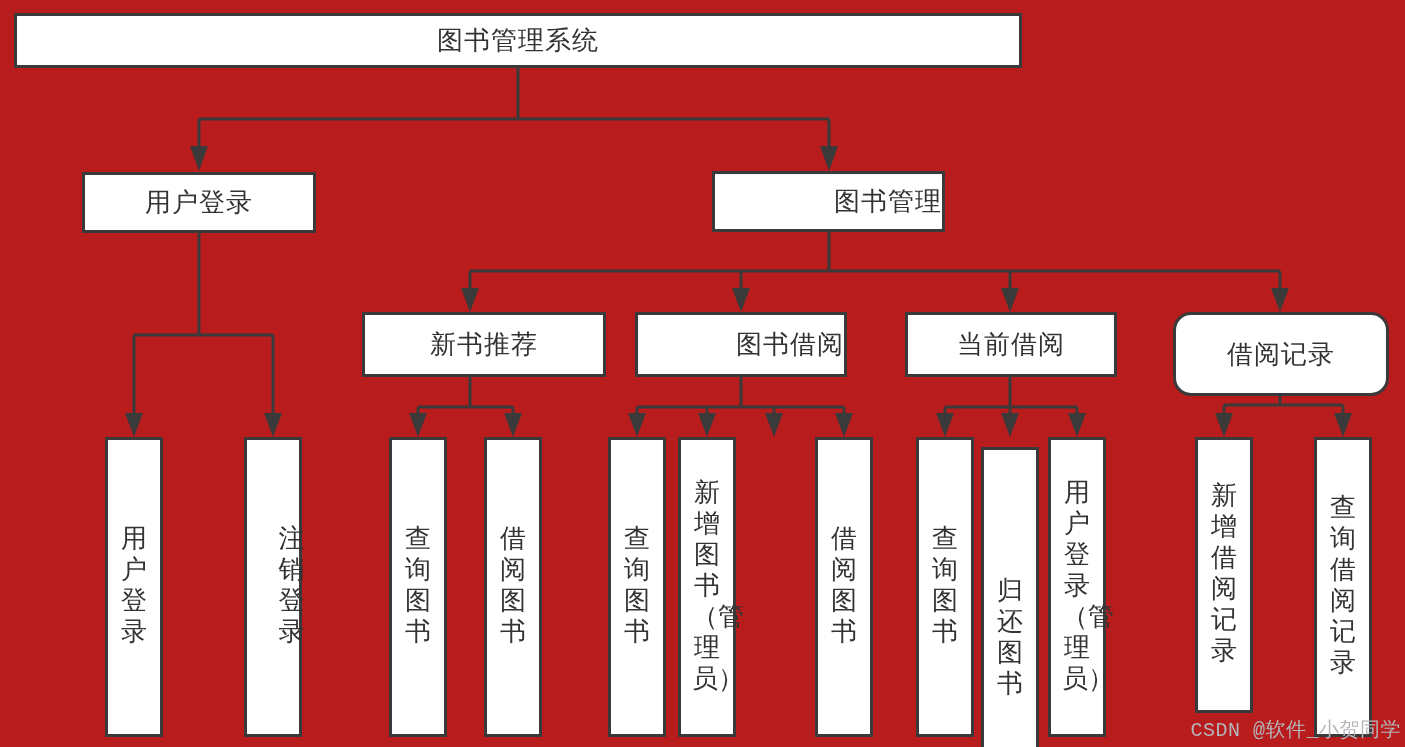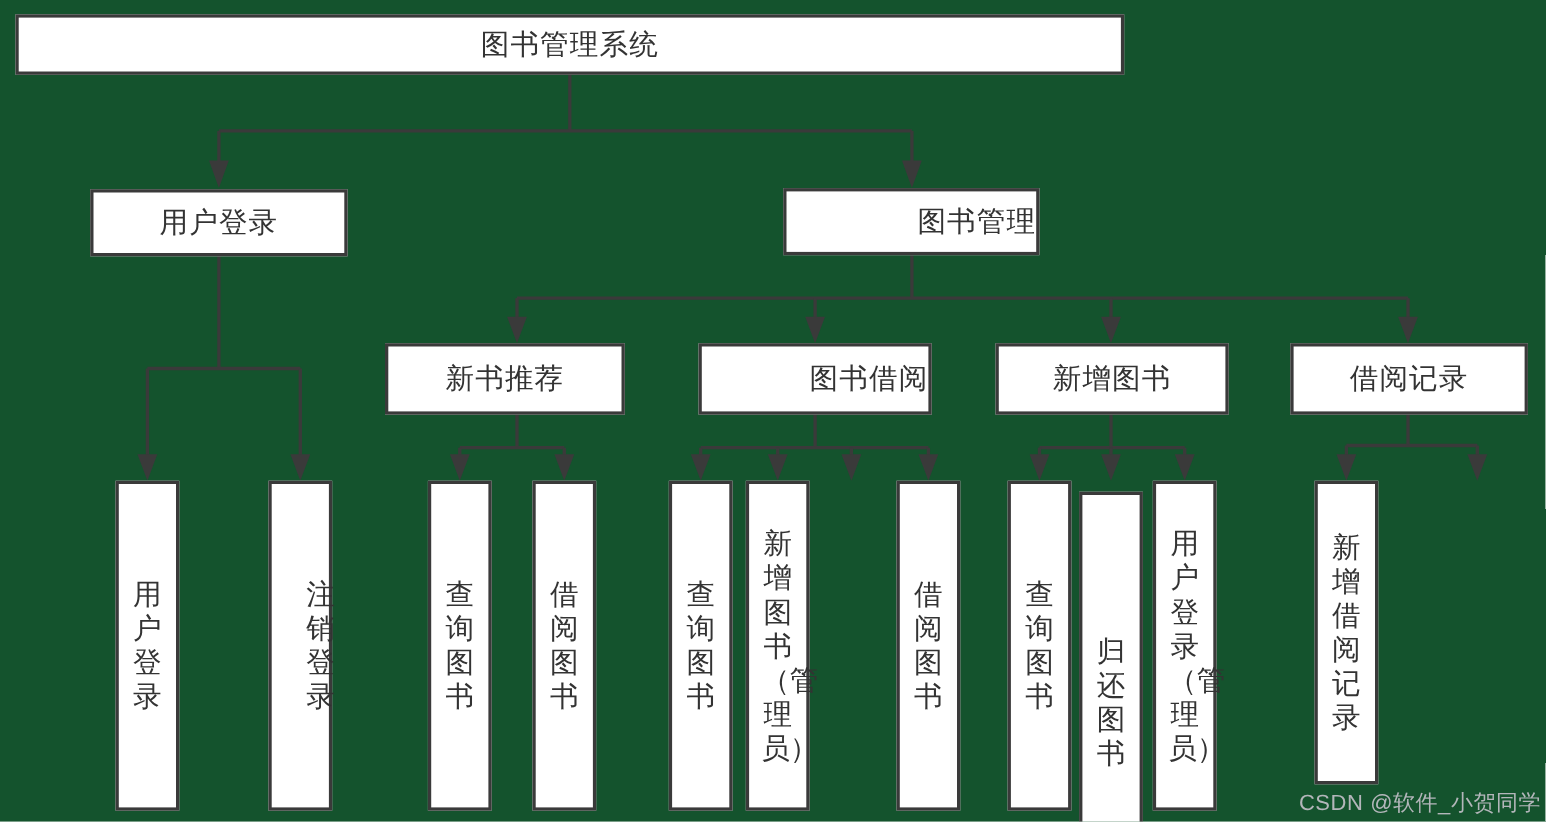--- a/index.html
+++ b/index.html
@@ -1,21 +1,21 @@
 <!DOCTYPE html>
 <html><head>
 <meta charset="utf-8">
 <style>
   html, body { margin: 0; padding: 0; background: #ffffff; }
   .canvas {
     position: relative;
     width: 1405px;
     height: 747px;
-    background: #14532d;
-    font-family: Liberation Sans, sans-serif;
+    background: #b91c1c;
+    font-family: Liberation Mono, monospace;
     overflow: hidden;
   }
   svg.connectors {
     position: absolute;
     left: 0; top: 0;
     width: 1405px; height: 747px;
     z-index: 1;
   }
   .node {
     position: absolute;
@@ -122,30 +122,30 @@
     <span>图书管理系统</span>
   </div>
 
   <div class="node hnode" style="left:82px; top:172px; width:234px; height:61px;">
     <span>用户登录</span>
   </div>
   <div class="node hnode" style="left:712px; top:171px; width:233px; height:61px;justify-content:flex-end;">
     <span>图书管理</span>
   </div>
 
-  <div class="node hnode" style="left:350px; top:312px; width:218px; height:65px;">
+  <div class="node hnode" style="left:362px; top:312px; width:244px; height:65px;">
     <span>新书推荐</span>
   </div>
   <div class="node hnode" style="left:635px; top:312px; width:212px; height:65px;justify-content:flex-end;">
     <span>图书借阅</span>
   </div>
   <div class="node hnode" style="left:905px; top:312px; width:212px; height:65px;">
-    <span>新增图书</span>
+    <span>当前借阅</span>
   </div>
-  <div class="node hnode" style="left:1173px; top:312px; width:216px; height:65px;">
+  <div class="node hnode" style="left:1173px; top:312px; width:216px; height:84px;border-radius:18px;">
     <span>借阅记录</span>
   </div>
 
   <div class="node vnode" style="left:105px; top:437px; width:58px; height:300px;">
     <span class="label">用户登录</span>
   </div>
   <div class="node vnode" style="left:244px; top:437px; width:58px; height:300px;padding-left:37px;">
     <span class="label">注销登录</span>
   </div>
 
@@ -172,16 +172,19 @@
   <div class="node vnode" style="left:981px; top:447px; width:58px; height:384px;">
     <span class="label">归还图书</span>
   </div>
   <div class="node vnode" style="left:1048px; top:437px; width:58px; height:300px;">
     <span class="label">用户登录（管理员）</span>
   </div>
 
   <div class="node vnode" style="left:1195px; top:437px; width:58px; height:276px;">
     <span class="label">新增借阅记录</span>
   </div>
+  <div class="node vnode" style="left:1314px; top:437px; width:58px; height:300px;">
+    <span class="label">查询借阅记录</span>
+  </div>
 
   <div class="watermark">CSDN @软件_小贺同学</div>
 
 </div>
 
 </body></html>

